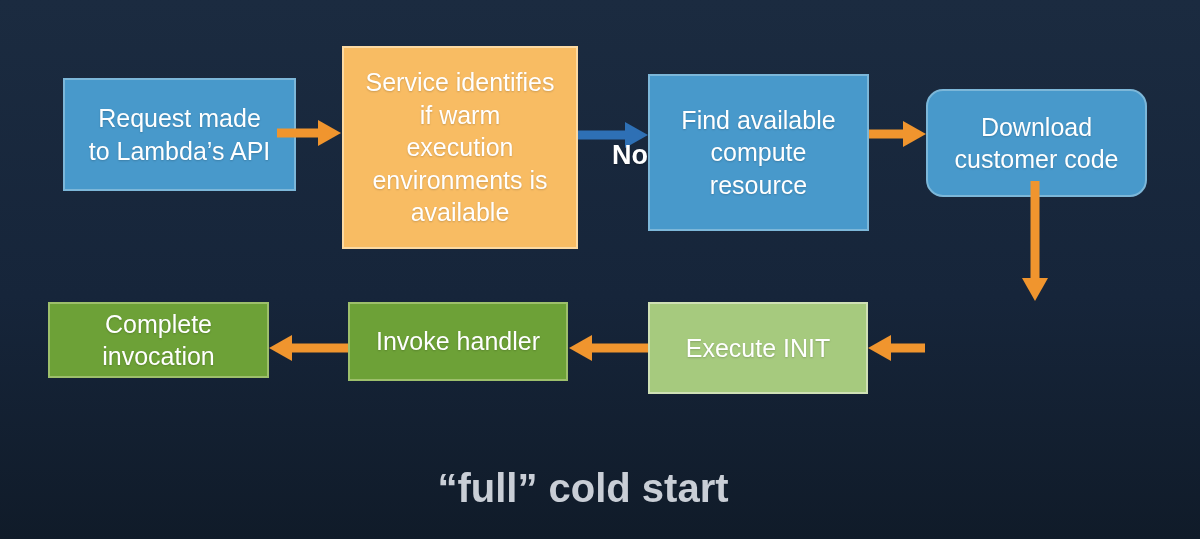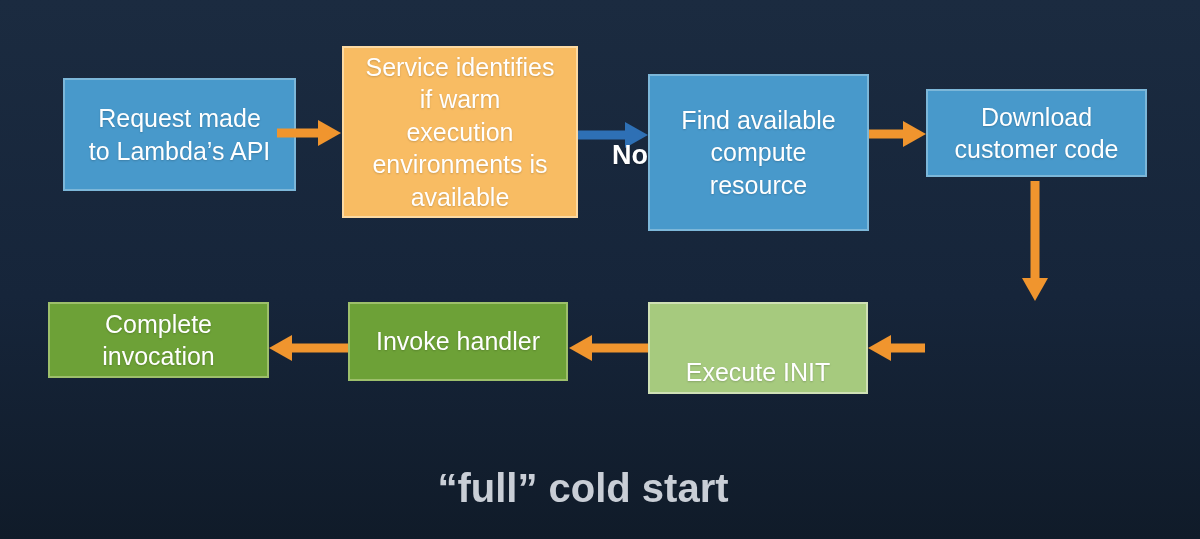--- a/index.html
+++ b/index.html
@@ -21,21 +21,21 @@
     color: var(--text-white, #ffffff);
     font-size: 25px;
     line-height: 1.3;
     padding: 4px;
     border: 2px solid transparent;
   }
   .node .lbl { white-space: pre-line; text-shadow: 0 1px 2px rgba(0,0,0,0.18); }
   .node.blue       { background: var(--box-blue, #4899cb);        border-color: var(--box-blue-border, #7cb7d9); }
   .node.orange     { background: var(--box-orange, #f8bc63);      border-color: var(--box-orange-border, #fbd9a2); }
   .node.green      { background: var(--box-green, #6da137);       border-color: var(--box-green-border, #9dbf6b); }
-  .node.lightgreen { background: var(--box-light-green, #a6ca7e); border-color: var(--box-light-green-border, #cfe0b5); align-items: flex-end; }
+  .node.lightgreen { background: var(--box-light-green, #a6ca7e); border-color: var(--box-light-green-border, #cfe0b5); }
 
   .arrow { position: absolute; }
   .arrow .shaft { position: absolute; background: var(--arrow-orange, #f0952e); }
   .arrow .head  { position: absolute; width: 0; height: 0; }
   .arrow.h .shaft { top: 50%; transform: translateY(-50%); height: 9px; }
   .arrow.right .shaft { left: 0; right: 20px; }
   .arrow.right .head {
     right: 0; top: 0;
     border-top: 13px solid transparent;
     border-bottom: 13px solid transparent;
@@ -79,35 +79,35 @@
 </head>
 <body>
 
 <div class="stage">
 
   <div class="node blue" style="left:43px; top:78px; width:233px; height:113px;margin-left:20px;">
     <span class="lbl">Request made
 to Lambda’s API</span>
   </div>
 
-  <div class="node orange" style="left:342px; top:46px; width:236px; height:172px;">
+  <div class="node orange" style="left:342px; top:46px; width:236px; height:203px;">
     <span class="lbl">Service identifies
 if warm
 execution
 environments is
 available</span>
   </div>
 
   <div class="node blue" style="left:648px; top:74px; width:221px; height:157px;align-items:center;">
     <span class="lbl">Find available
 compute
 resource</span>
   </div>
 
-  <div class="node blue" style="left:926px; top:89px; width:221px; height:88px;">
+  <div class="node blue" style="left:926px; top:89px; width:221px; height:108px;border-radius:17px;">
     <span class="lbl">Download
 customer code</span>
   </div>
 
 
   <div class="node lightgreen" style="left:648px; top:302px; width:220px; height:92px;">
     <span class="lbl">Execute INIT</span>
   </div>
 
   <div class="node green" style="left:348px; top:302px; width:220px; height:79px;">

